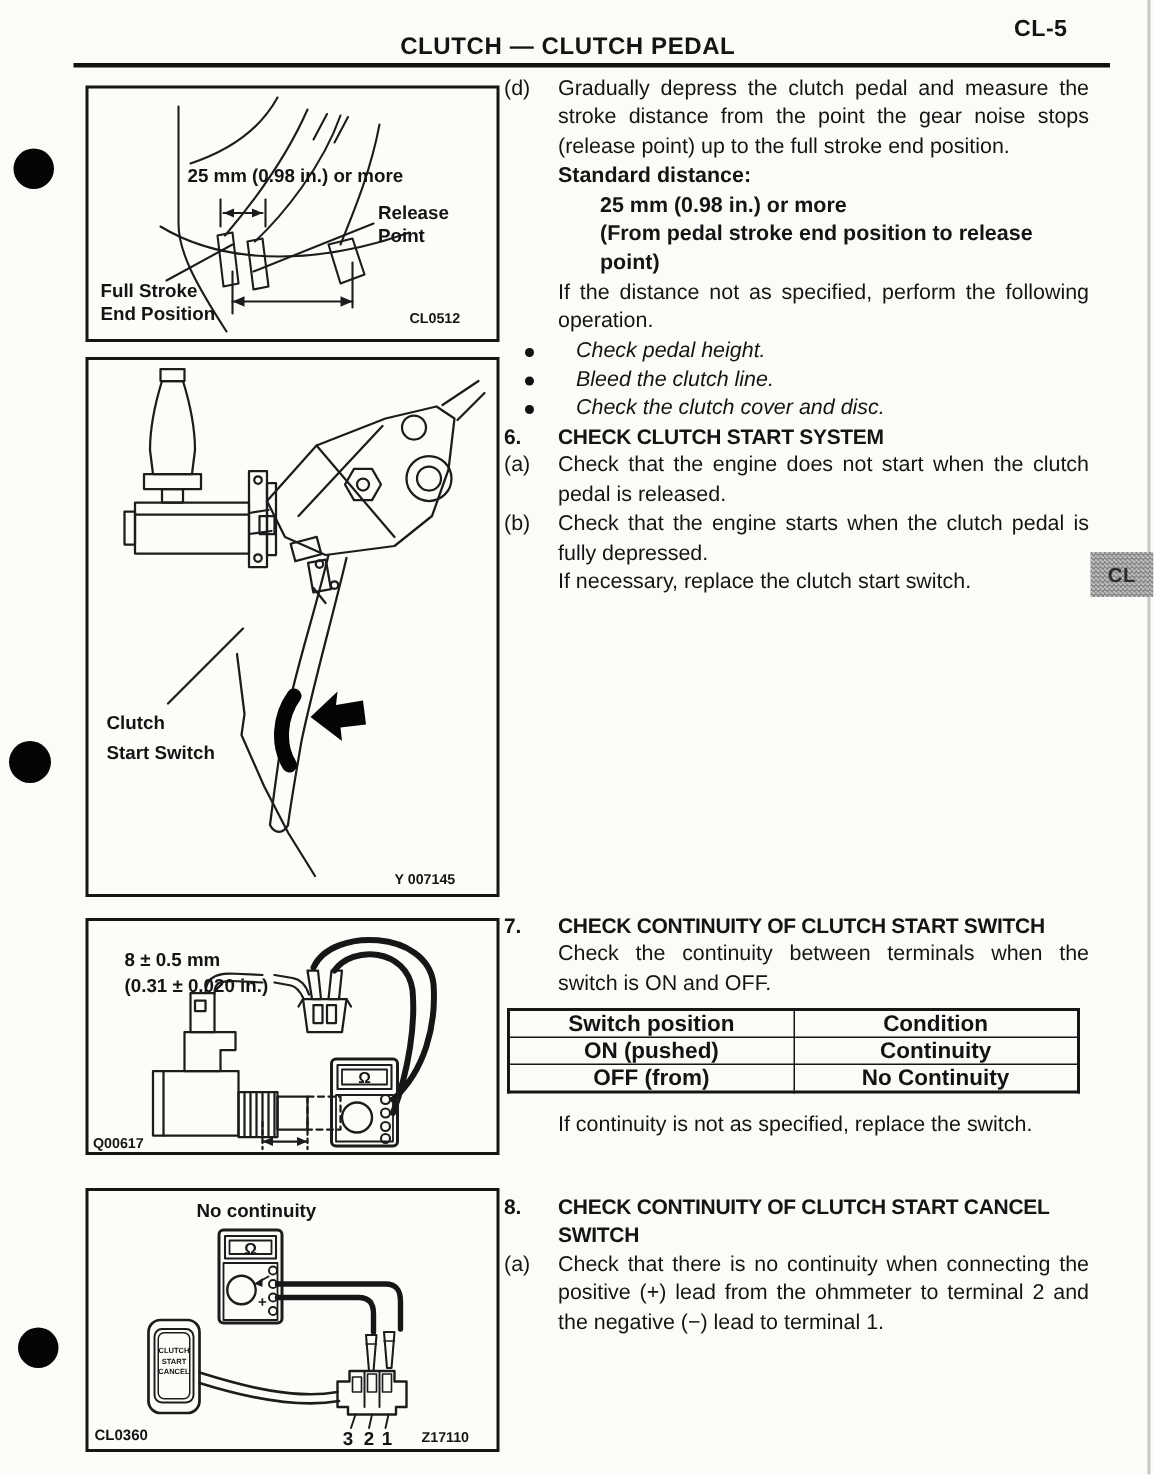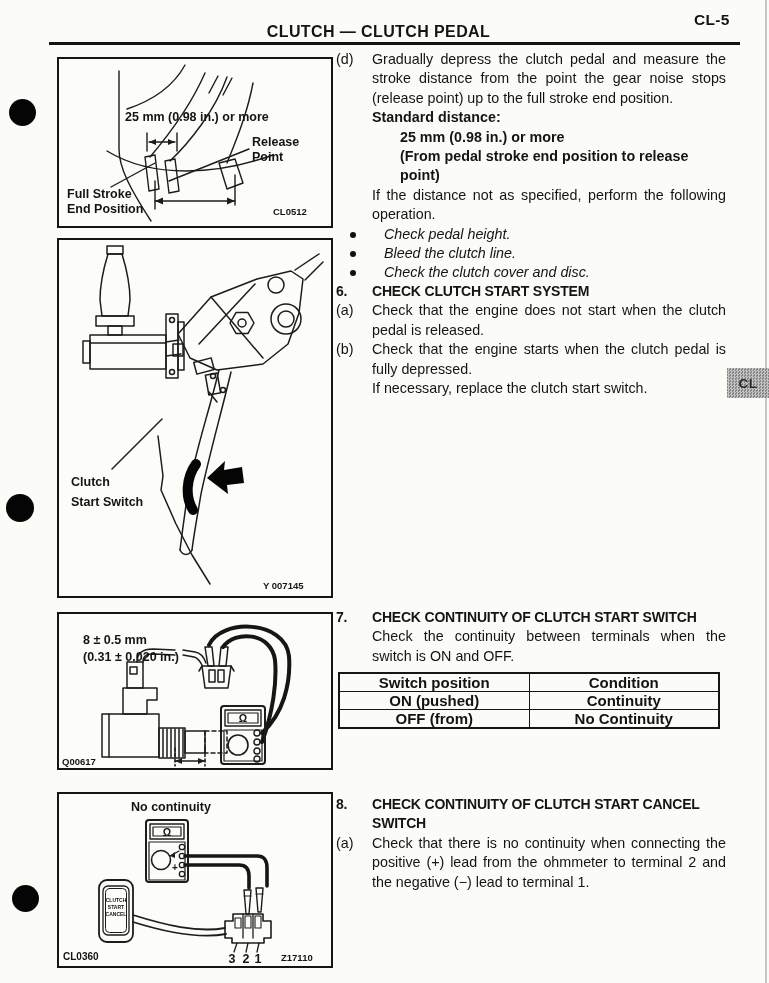--- a/index.html
+++ b/index.html
@@ -5,21 +5,21 @@
   html,body{margin:0;padding:0;}
   body{
     width:769px;height:983px;position:relative;overflow:hidden;
     background:#fbfbf8;color:#141414;
     font-family:"Liberation Sans",sans-serif;
   }
   .page{position:absolute;inset:0;}
   
   .title{position:absolute;left:0;top:23px;width:757px;text-align:center;
     font-size:16px;font-weight:700;letter-spacing:.4px;}
-  .page-num{position:absolute;left:694px;top:11px;font-size:15.5px;font-weight:700;letter-spacing:.3px;}
+  .page-num{position:absolute;left:676px;top:11px;font-size:15.5px;font-weight:700;letter-spacing:.3px;}
   .rule{position:absolute;left:49px;top:42px;width:691px;height:3px;background:#131313;}
   .page-edge{position:absolute;left:765px;top:0;width:2px;height:983px;background:#9a9a9a;opacity:.55;}
   
   .hole{position:absolute;background:#050505;border-radius:50%;}
   .hole1{left:9px;top:99px;width:27px;height:27px;}
   .hole2{left:6px;top:494px;width:28px;height:28px;}
   .hole3{left:12px;top:885px;width:27px;height:27px;}
   
   .tab{position:absolute;left:727px;top:368px;width:42px;height:30px;
     background:repeating-conic-gradient(#c3c3c3 0% 25%, #858585 0% 50%) 0 0/3px 3px;
@@ -319,20 +319,21 @@
         <td>ON (pushed)</td>
         <td>Continuity</td>
       </tr>
       <tr>
         <td>OFF (from)</td>
         <td>No Continuity</td>
       </tr>
     </tbody>
   </table>
 
+  <p class="outro">If continuity is not as specified, replace the switch.</p>
 
   <div class="block" style="top:795px">
     <div class="sec-title">
       <span class="sec-num">8.</span>
       <span>CHECK CONTINUITY OF CLUTCH START CANCEL</span>
     </div>
     <div class="sec-title">
       <span>SWITCH</span>
     </div>
     <div class="hang">

